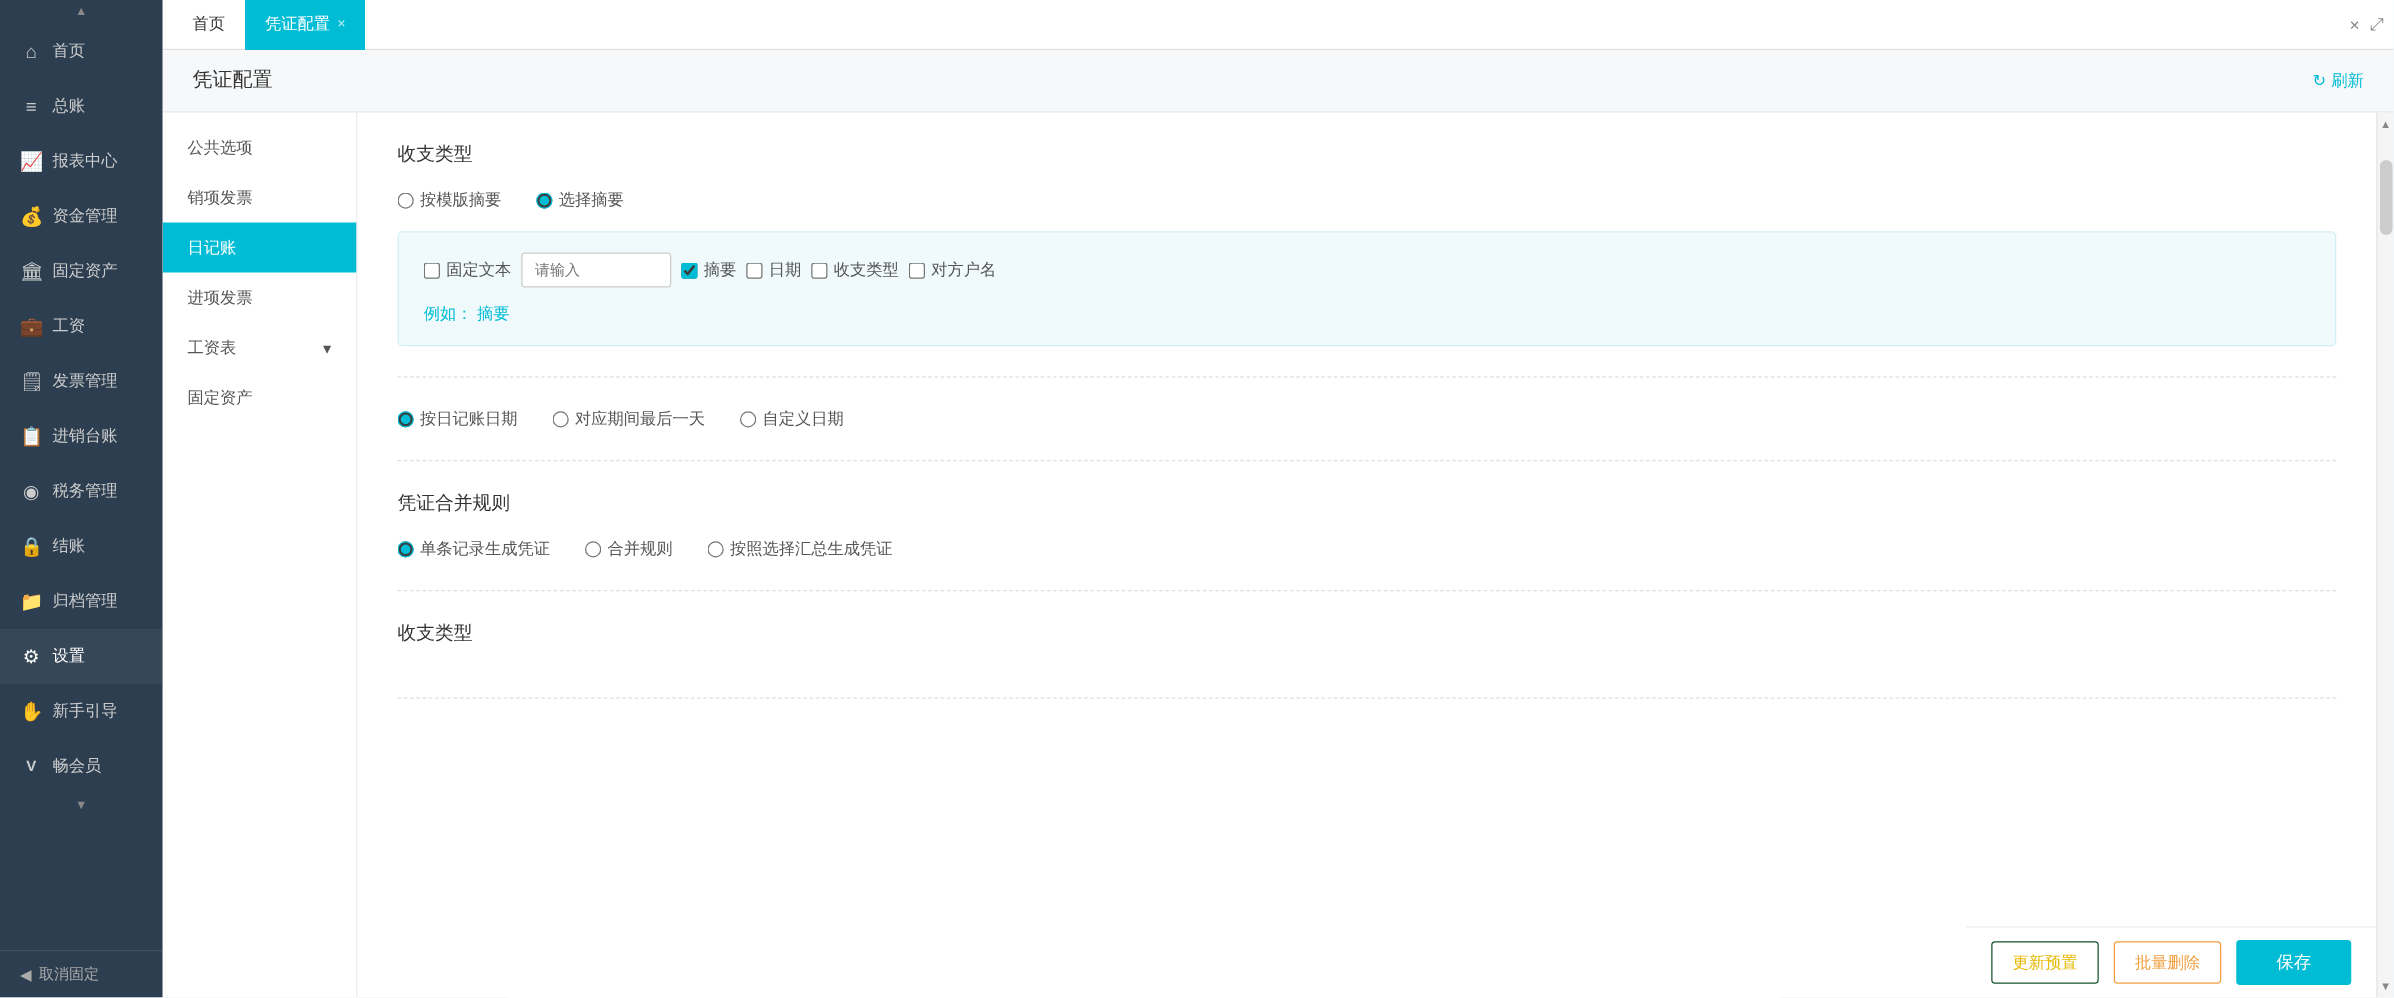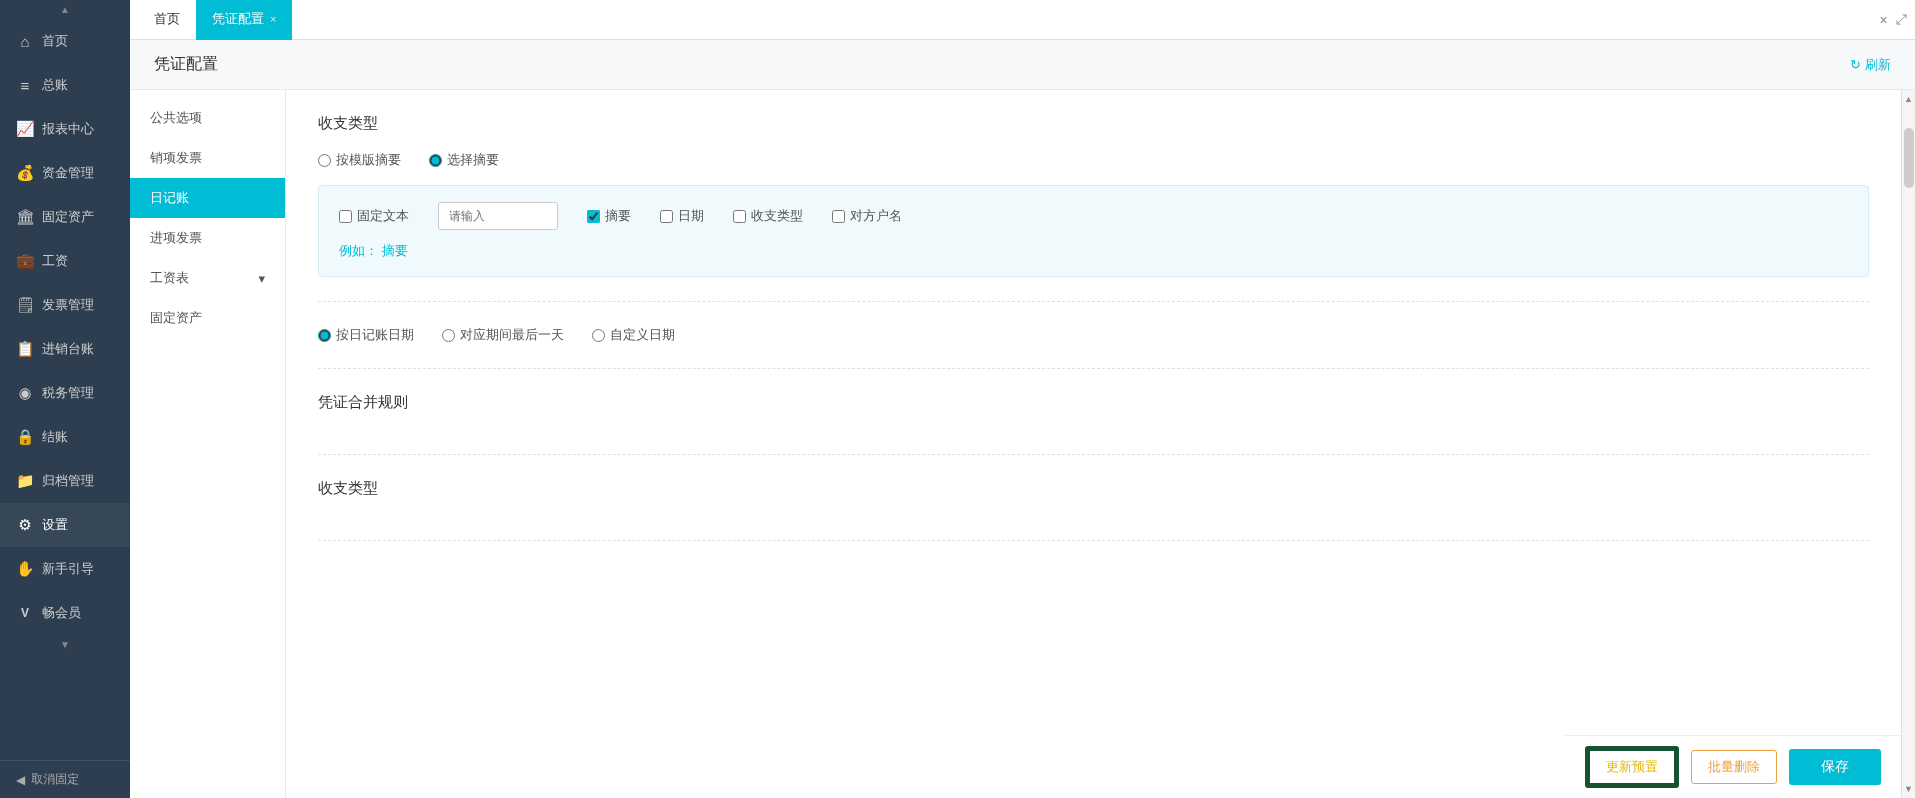--- a/index.html
+++ b/index.html
@@ -189,21 +189,21 @@
     .summary-box {
       background: #f0fafc;
       border: 1px solid #d4eef5;
       border-radius: 4px;
       padding: 16px 20px;
       margin-top: 16px;
     }
     .summary-box-row {
       display: flex;
       align-items: center;
-      gap: 29px;
+      gap: 8px;
       flex-wrap: wrap;
     }
     .check-label {
       display: flex;
       align-items: center;
       gap: 5px;
       cursor: pointer;
       color: #555;
       font-size: 13px;
     }
@@ -229,21 +229,21 @@
       position: absolute;
       bottom: 0;
       right: 0;
       padding: 10px 20px;
       display: flex;
       align-items: center;
       gap: 12px;
       background: #fff;
       border-top: 1px solid #eee;
     }
-    .btn-update { background: #fff; border: 5px solid #14532d; color: #e6b800; padding: 7px 16px; border-radius: 3px; cursor: pointer; font-size: 13px; }
+    .btn-update { background: #fff; border: 1px solid #14532d; color: #e6b800; padding: 7px 16px; border-radius: 3px; cursor: pointer; font-size: 13px; }
     .btn-delete { background: #fff; border: 1px solid #f0a040; color: #f0a040; padding: 7px 16px; border-radius: 3px; cursor: pointer; font-size: 13px; }
     .btn-save { background: #00bcd4; border: none; color: #fff; padding: 9px 32px; border-radius: 3px; cursor: pointer; font-size: 14px; font-weight: 500; }
 
     
     .right-content::-webkit-scrollbar { width: 8px; }
     .right-content::-webkit-scrollbar-track { background: #f1f1f1; }
     .right-content::-webkit-scrollbar-thumb { background: #ccc; border-radius: 4px; }
 
     .vertical-scrollbar {
       width: 14px;
@@ -449,20 +449,34 @@
           </label>
           <label class="radio-label">
             <input type="radio" name="voucher-date" style="">
             <span>自定义日期</span>
           </label>
         </div>
       </div>
 
       <div class="section">
         <div class="section-title">凭证合并规则</div>
+        <div class="radio-group">
+          <label class="radio-label">
+            <input type="radio" name="merge-rule" checked="" style="">
+            <span>单条记录生成凭证</span>
+          </label>
+          <label class="radio-label">
+            <input type="radio" name="merge-rule" style="">
+            <span>合并规则</span>
+          </label>
+          <label class="radio-label">
+            <input type="radio" name="merge-rule" style="">
+            <span>按照选择汇总生成凭证</span>
+          </label>
+        </div>
       </div>
 
       <div class="section">
         <div class="section-title">收支类型</div>
       </div>
 
       <div style="height: 60px;"></div>
 
       <div class="bottom-bar">
         <button class="btn-update">更新预置</button>

